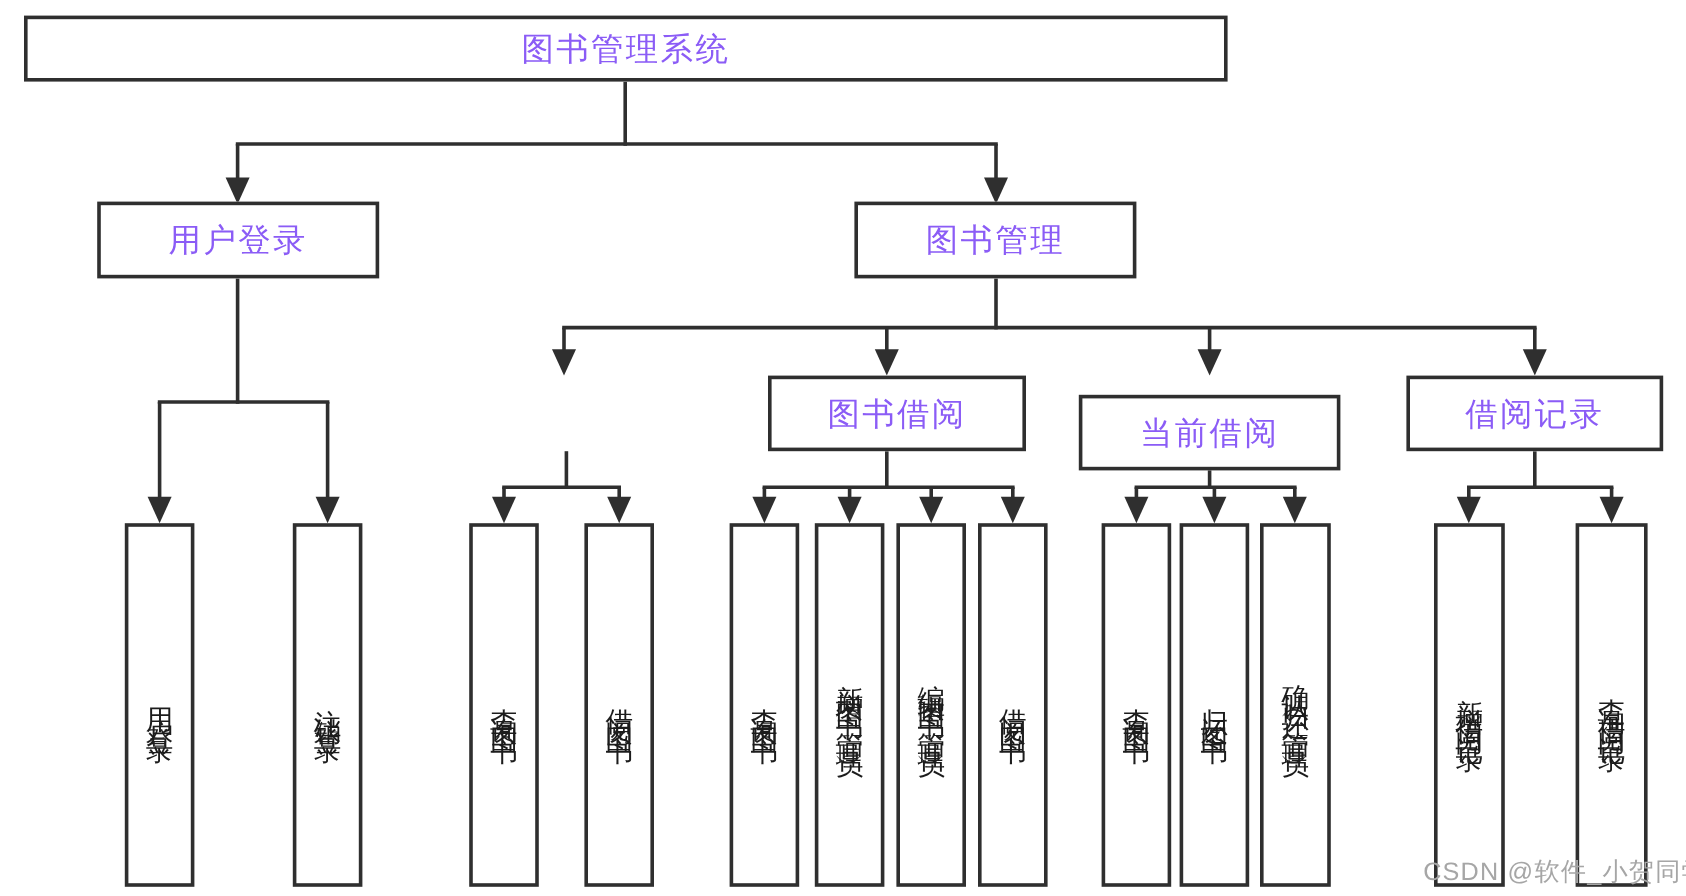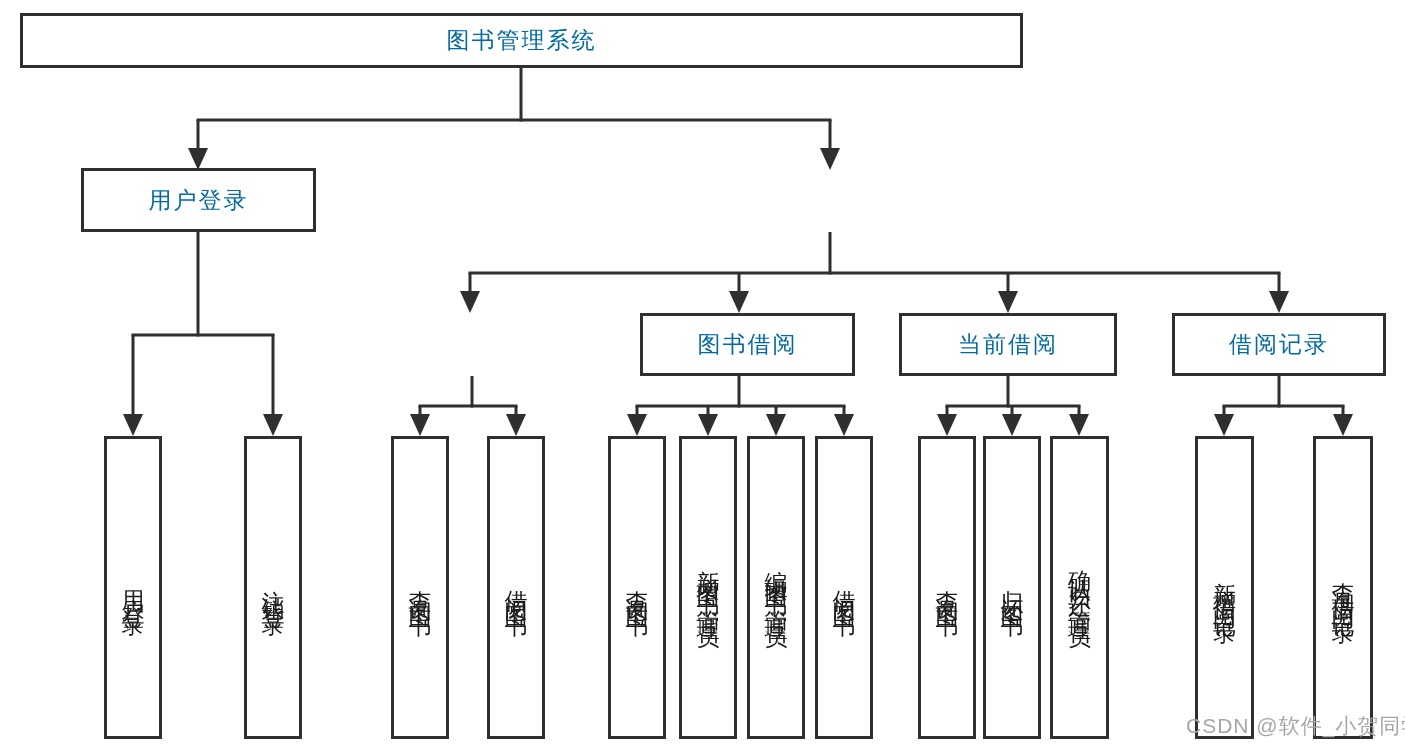--- a/index.html
+++ b/index.html
@@ -17,22 +17,22 @@
     width: 1405px; height: 747px;
   }
   .box {
     position: absolute;
     box-sizing: border-box;
     border: 3px solid #2f2f2f;
     background: #ffffff;
     display: flex;
     align-items: center;
     justify-content: center;
-    font-size: 23px;
-    color: #0369a1;
+    font-size: 27px;
+    color: #8b5cf6;
     letter-spacing: 2px;
     white-space: nowrap;
     font-family: Liberation Serif, serif;
   }
   .vbox {
     position: absolute;
     box-sizing: border-box;
     border: 3px solid #2f2f2f;
     background: #ffffff;
     display: flex;
@@ -121,23 +121,24 @@
       <line x1="1224" y1="406" x2="1224" y2="416"></line>
       <polygon points="1214,414 1234,414 1224,436" stroke="none"></polygon>
       <line x1="1343" y1="406" x2="1343" y2="416"></line>
       <polygon points="1333,414 1353,414 1343,436" stroke="none"></polygon>
     </g>
   </svg>
 
   <div class="box" style="left:20px; top:13px; width:1003px; height:55px;">图书管理系统</div>
 
   <div class="box" style="left:81px; top:168px; width:235px; height:64px;">用户登录</div>
+  <div class="box" style="left:712px; top:168px; width:235px; height:64px;">图书管理</div>
 
   <div class="box" style="left:640px; top:313px; width:215px; height:63px;">图书借阅</div>
-  <div class="box" style="left:899px; top:313px; width:218px; height:63px;">当前借阅</div>
+  <div class="box" style="left:899px; top:329px; width:218px; height:63px;">当前借阅</div>
   <div class="box" style="left:1172px; top:313px; width:214px; height:63px;">借阅记录</div>
 
   <div class="vbox" style="left:104px; top:436px; width:58px; height:303px;">用户登录</div>
   <div class="vbox" style="left:244px; top:436px; width:58px; height:303px;">注销登录</div>
 
   <div class="vbox" style="left:391px; top:436px; width:58px; height:303px;">查询图书</div>
   <div class="vbox" style="left:487px; top:436px; width:58px; height:303px;">借阅图书</div>
 
   <div class="vbox" style="left:608px; top:436px; width:58px; height:303px;">查询图书</div>
   <div class="vbox" style="left:679px; top:436px; width:58px; height:303px;">新增图书（管理员）</div>

